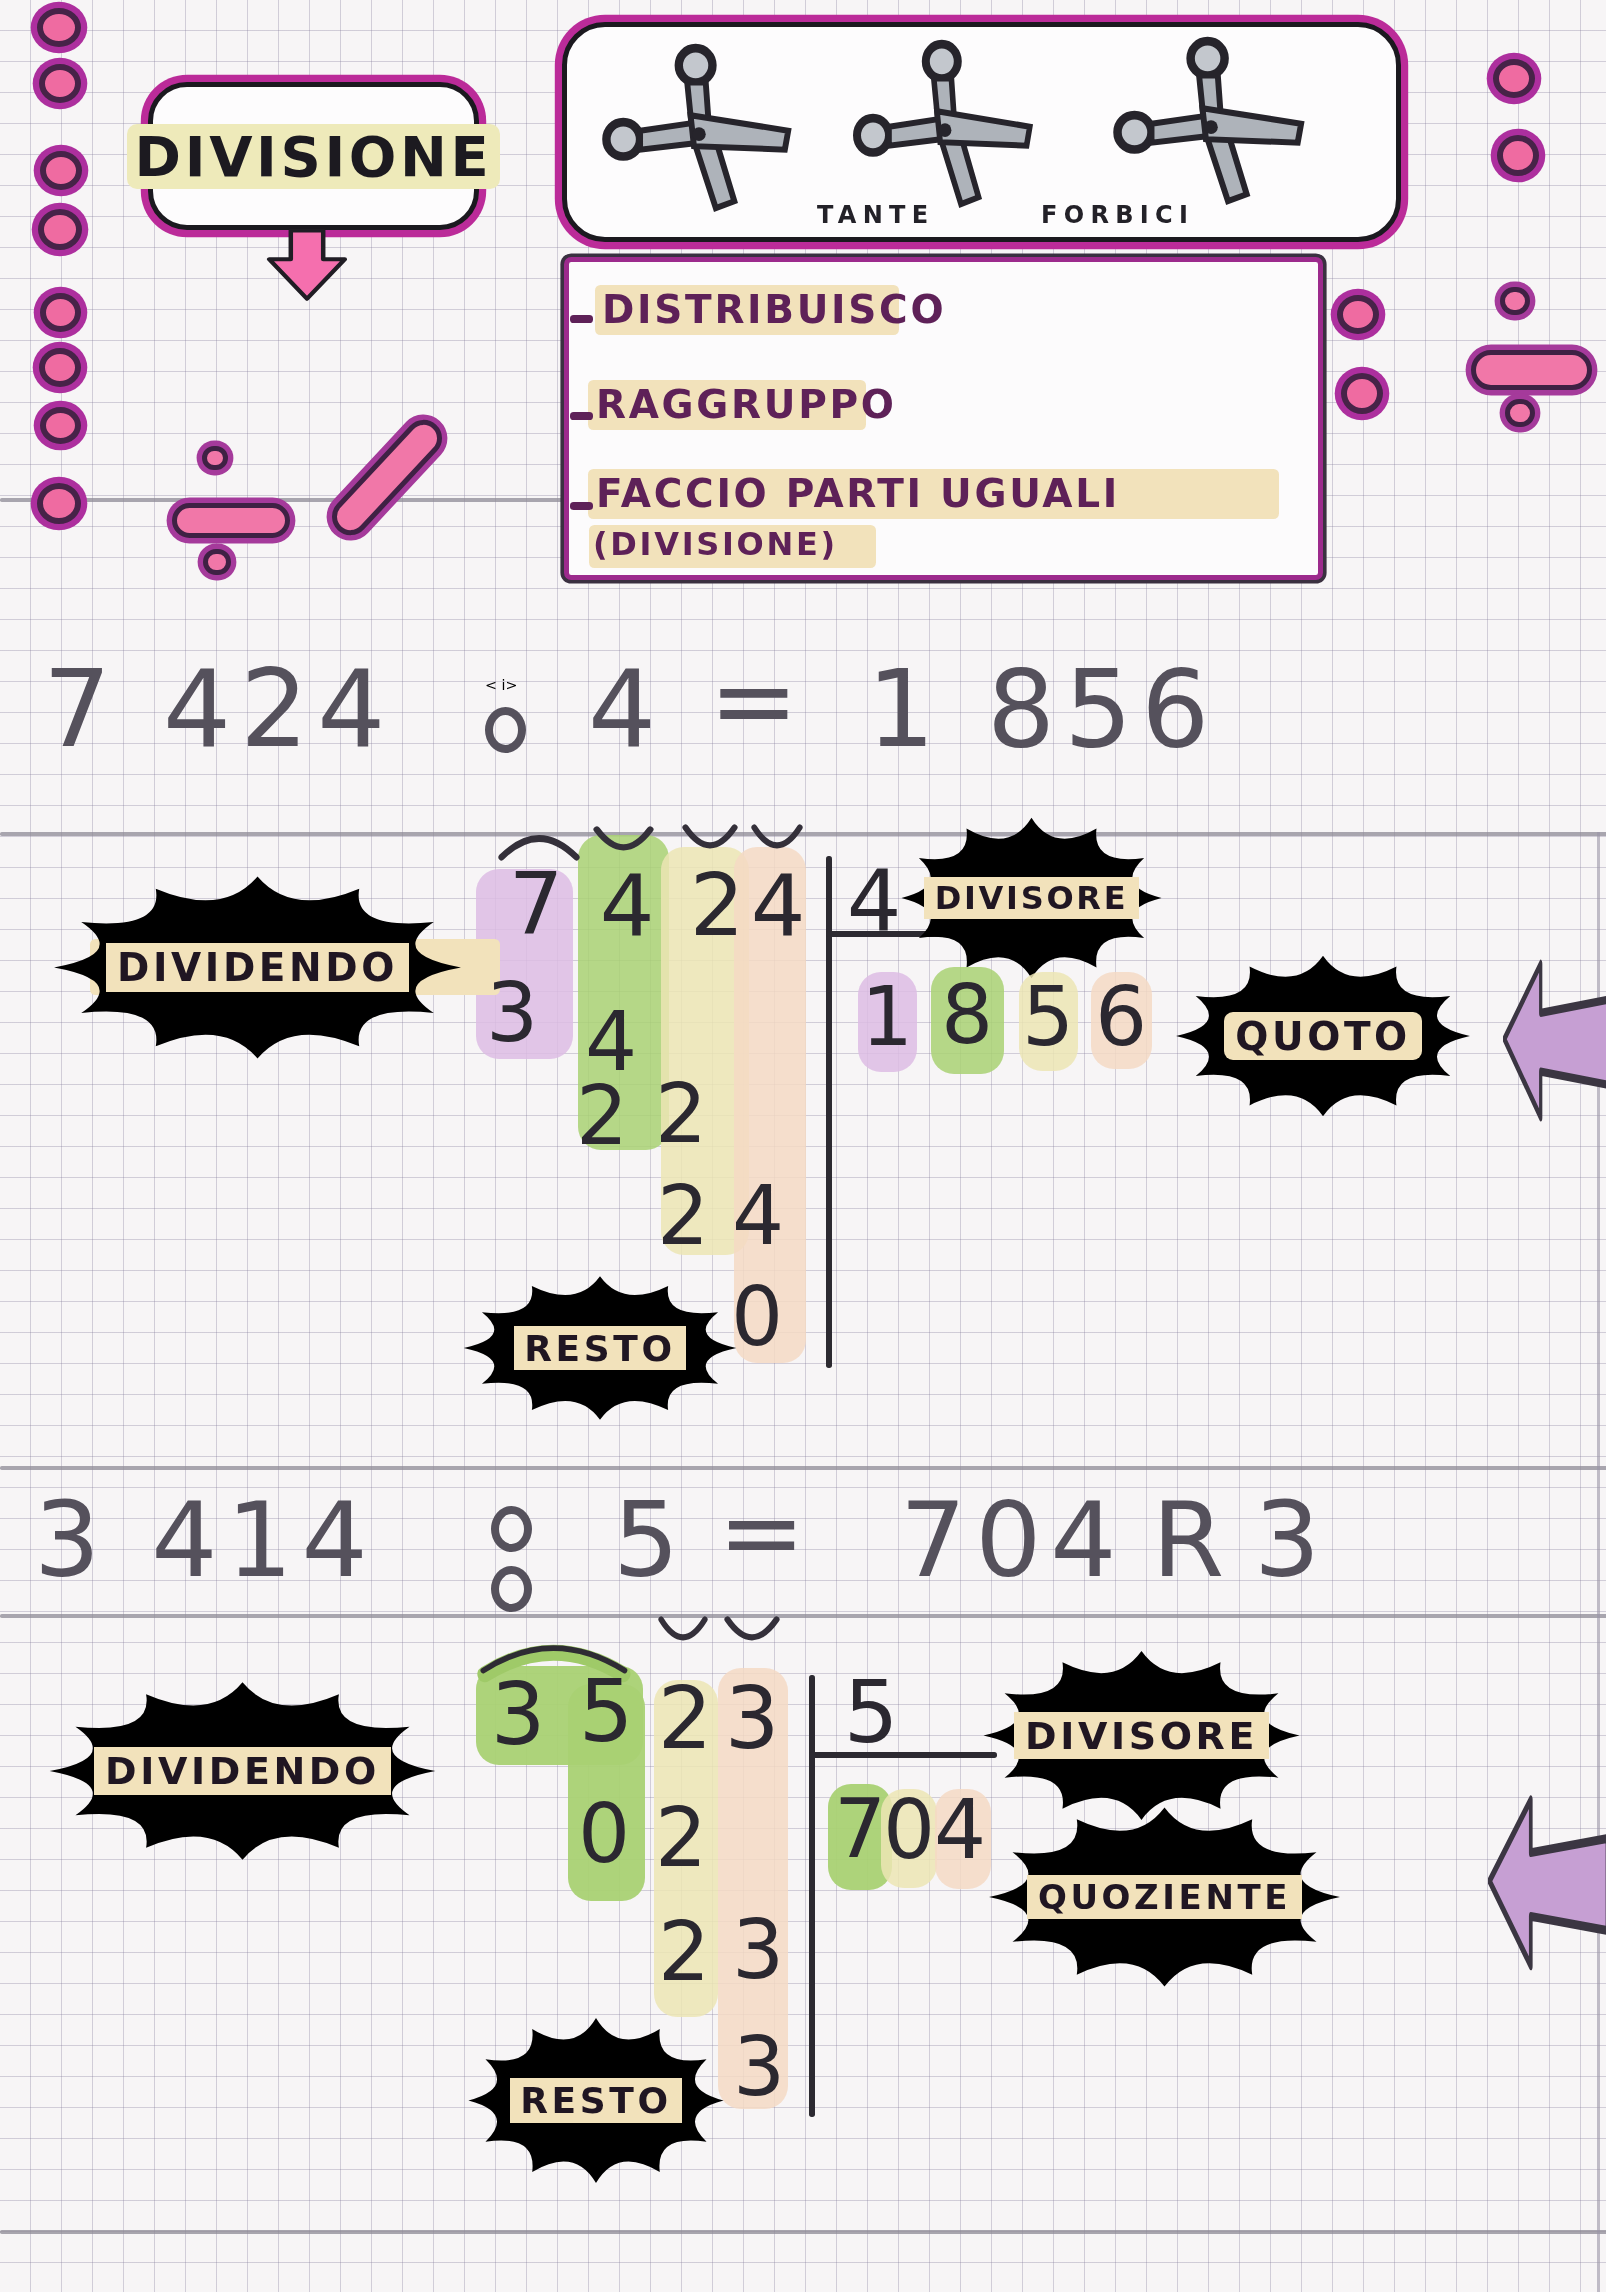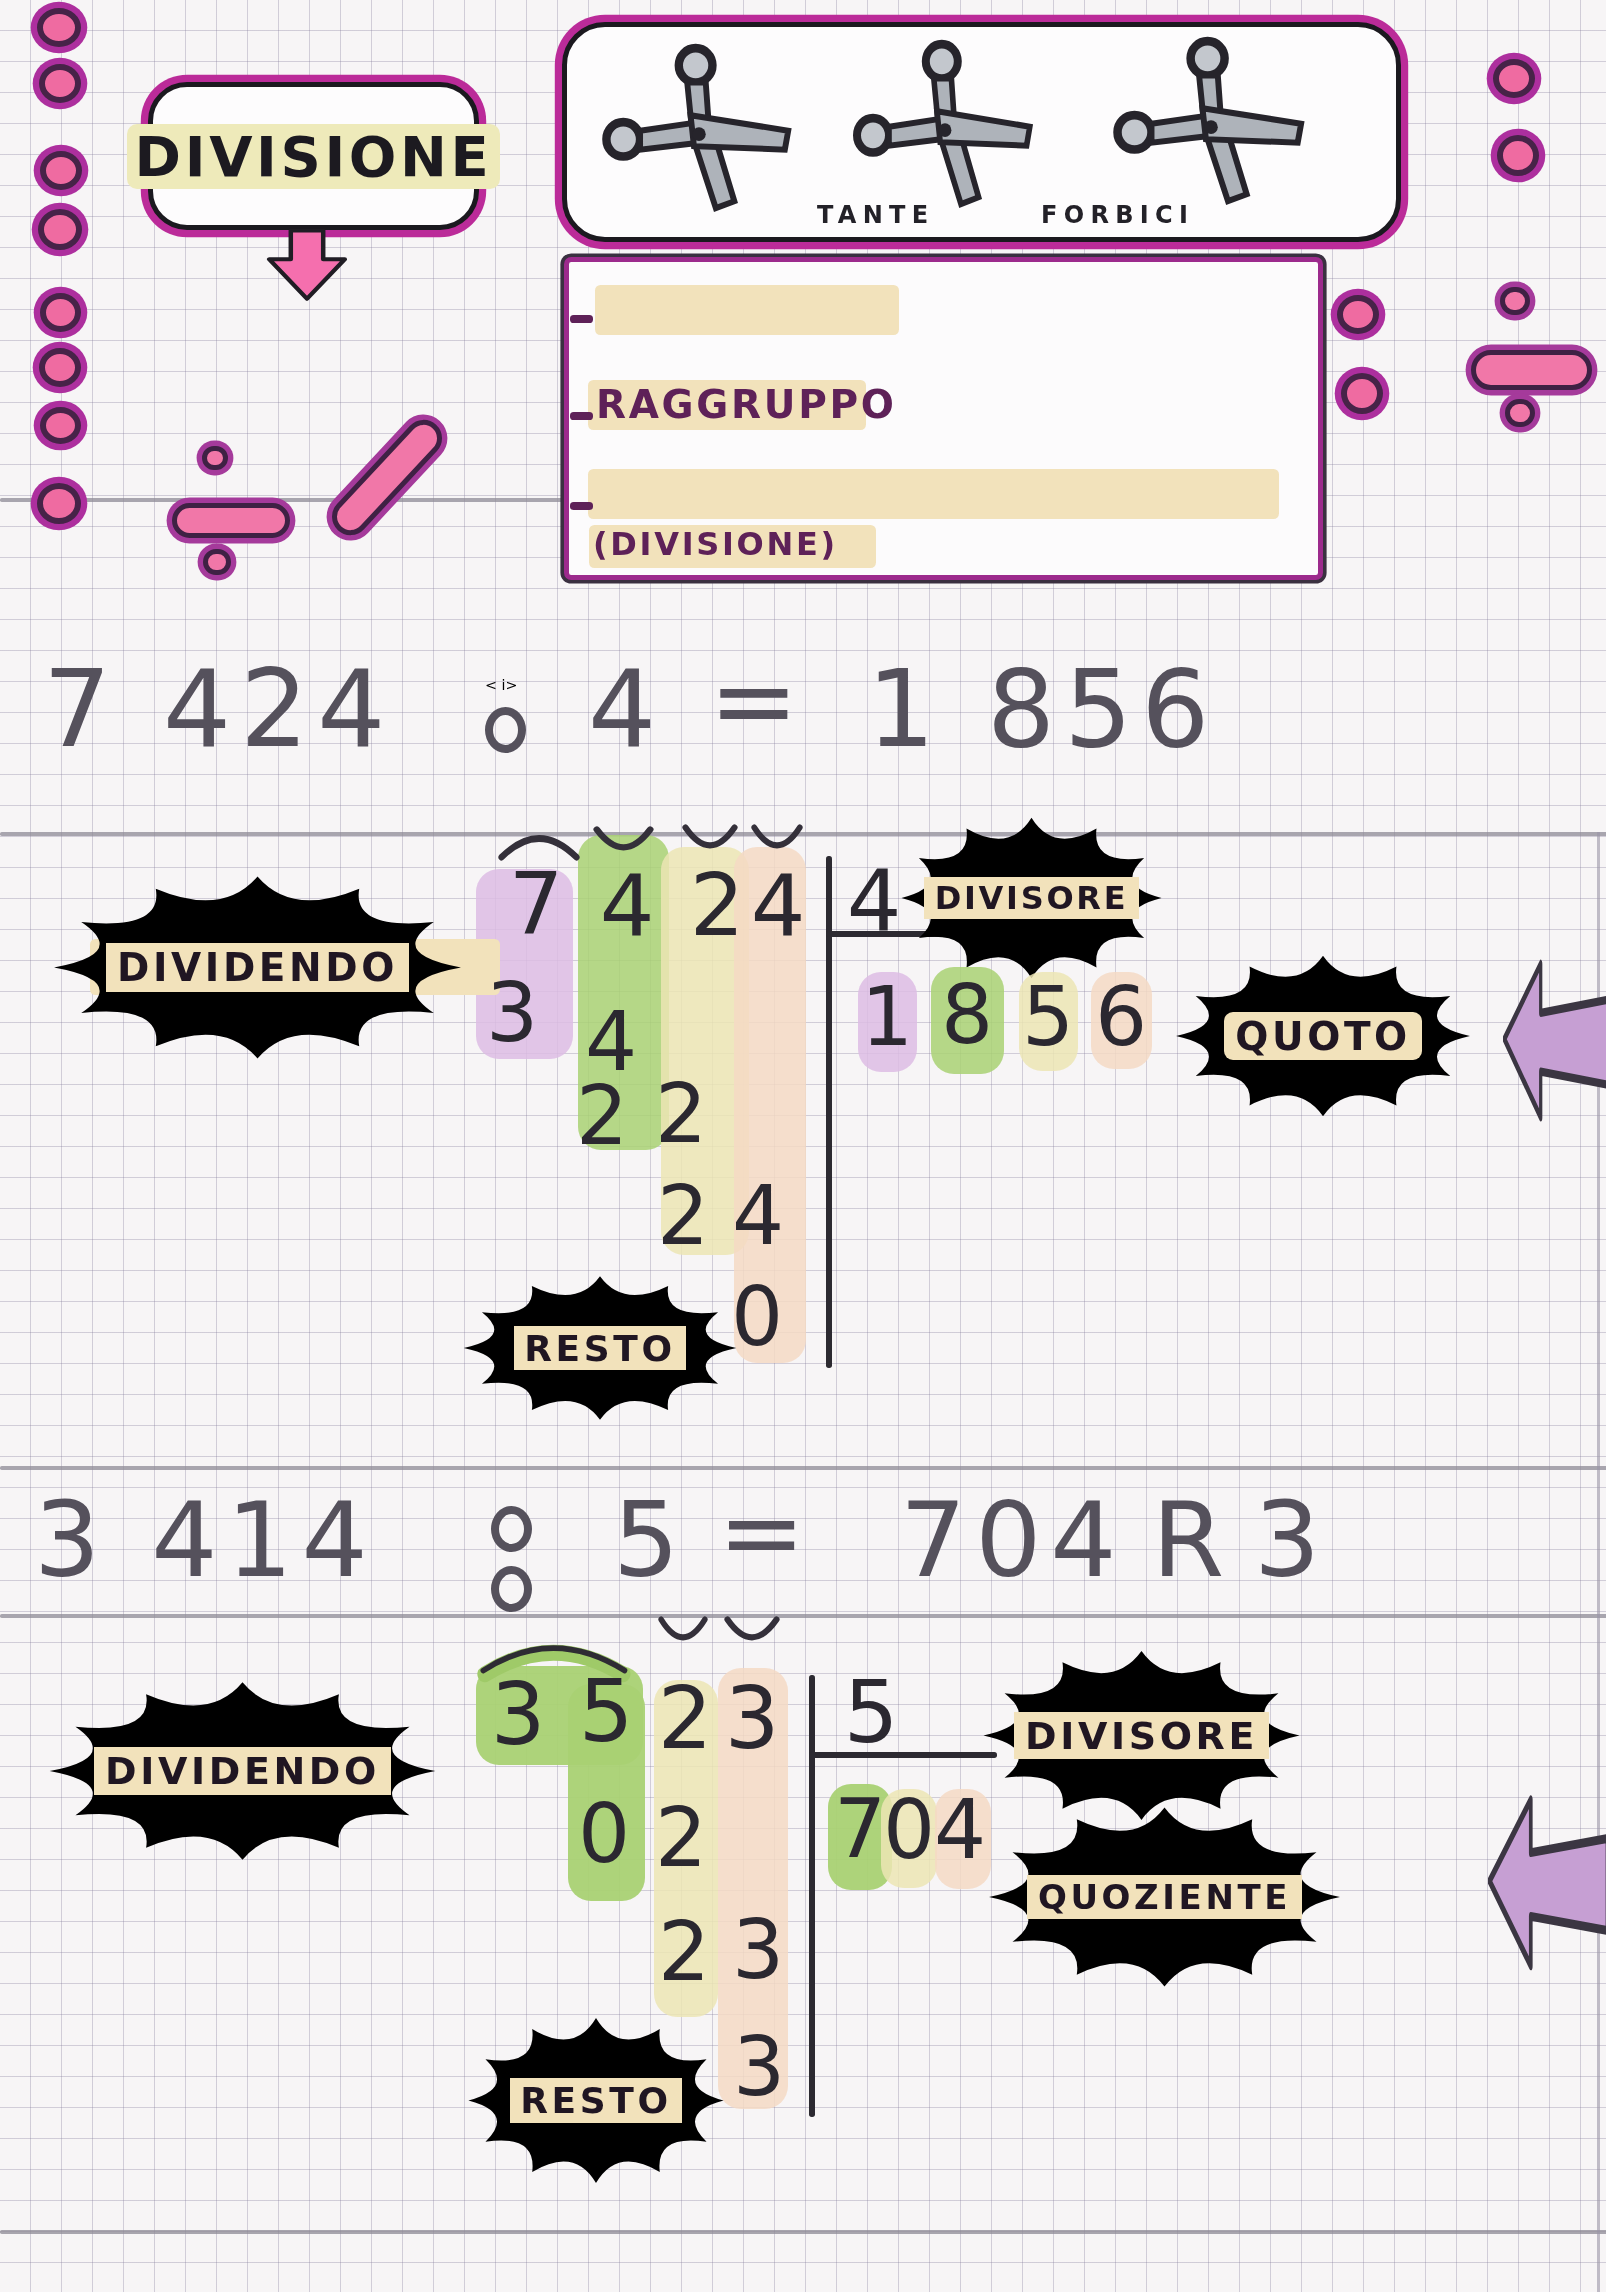--- a/index.html
+++ b/index.html
@@ -123,25 +123,27 @@
     <svg viewBox="0 0 120 100" preserveAspectRatio="none" width="100%" height="100%">
         <use href="#scissor"></use>
       </svg>
   </div>
   <span class="capt" style="left:817px;top:201px;">TANTE</span>
   <span class="capt" style="left:1041px;top:201px;">FORBICI</span>
 
   <div class="methods" style="left:564px;top:257px;width:749px;height:313px;"></div>
   <div class="hl" style="left:595px;top:285px;width:304px;height:50px;"></div>
   <div class="abs" style="left:570px;top:315px;width:23px;height:8px;background:#5e2158;border-radius:3.6px;"></div>
+  <span class="marker" style="left:602px;top:287px;font-size:39px;">DISTRIBUISCO</span>
   <div class="hl" style="left:588px;top:380px;width:278px;height:50px;"></div>
   <div class="abs" style="left:570px;top:412px;width:23px;height:8px;background:#5e2158;border-radius:3.6px;"></div>
   <span class="marker" style="left:596px;top:382px;font-size:39px;">RAGGRUPPO</span>
   <div class="hl" style="left:588px;top:469px;width:691px;height:50px;"></div>
   <div class="abs" style="left:570px;top:502px;width:23px;height:8px;background:#5e2158;border-radius:3.6px;"></div>
+  <span class="marker" style="left:596px;top:471px;font-size:39px;">FACCIO PARTI UGUALI</span>
   <div class="hl" style="left:589px;top:525px;width:287px;height:43px;"></div>
   <span class="marker" style="left:593px;top:525px;font-size:32px;">(DIVISIONE)</span>
 
   <div>
     <span class="pencil" style="left:43px;top:656px;">7 424</span>
     <div class="divcolon" style="left:485px;top:677px;">&lt; i&gt;<i></i></div>
     <span class="pencil" style="left:588px;top:656px;">4</span>
     <span class="pencil" style="left:709px;top:647px;">=</span>
     <span class="pencil" style="left:867px;top:656px;">1 856</span>
   </div>

